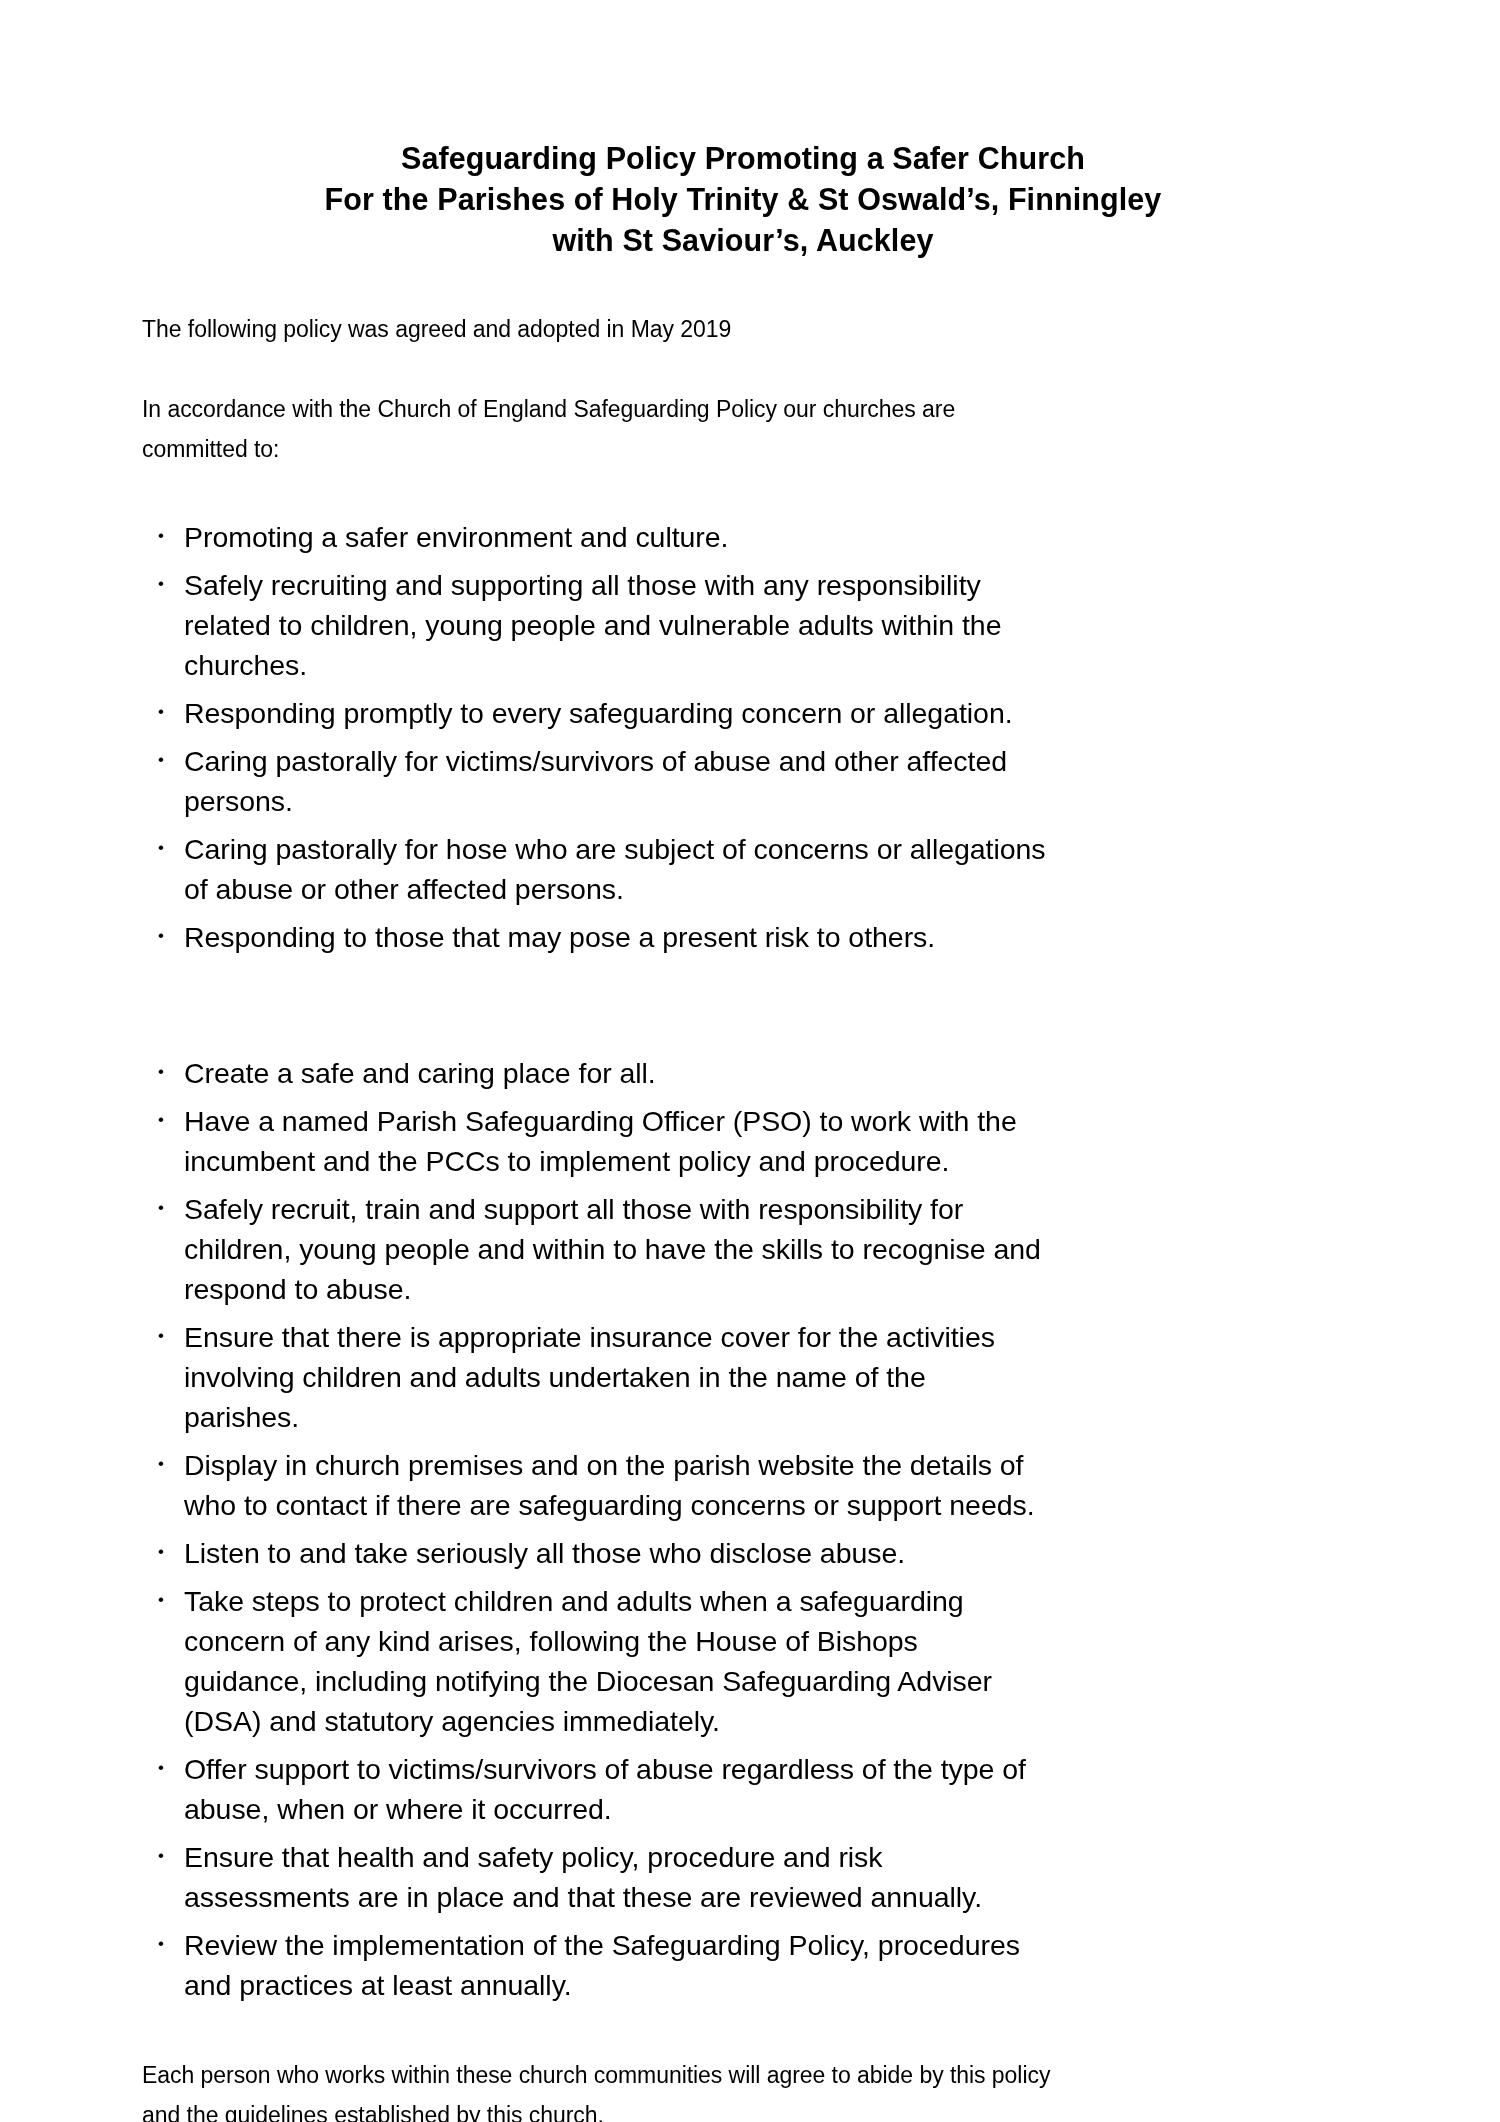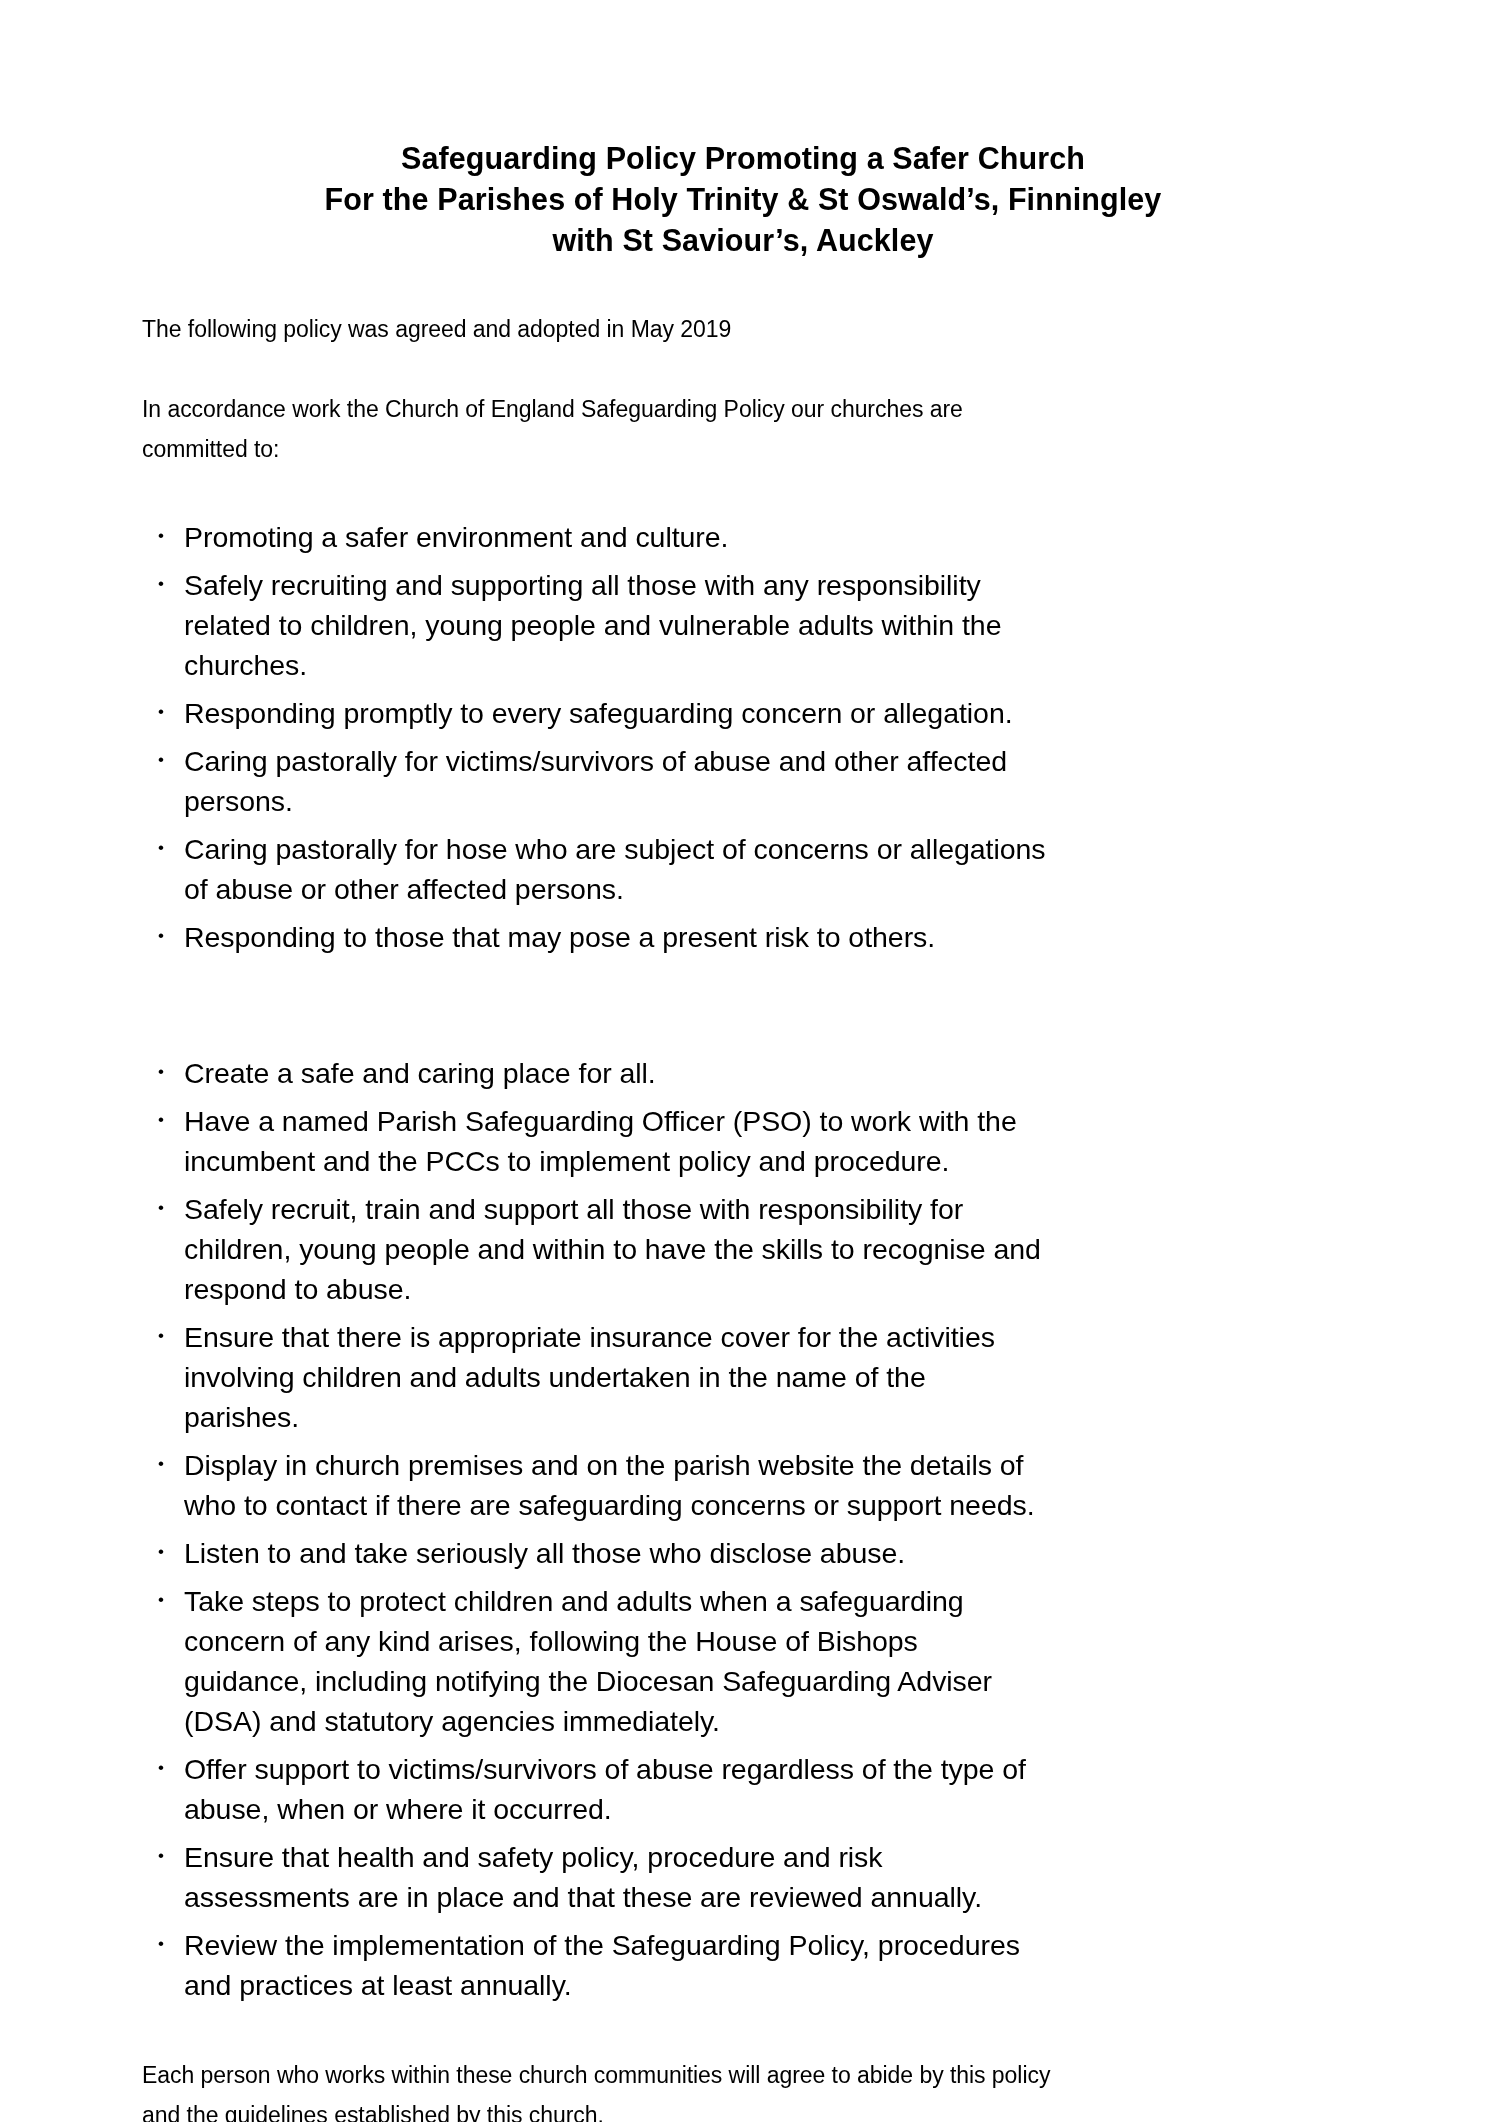--- a/index.html
+++ b/index.html
@@ -84,21 +84,21 @@
     <span class="t-line">For the Parishes of Holy Trinity &amp; St Oswald’s, Finningley</span>
     <span class="t-line">with St Saviour’s, Auckley</span>
   </h1>
 
   <div class="gap-sm"></div>
 
   <p class="para block">The following policy was agreed and adopted in May 2019</p>
 
   <div class="gap-md"></div>
 
-  <p class="para block">In accordance work the Church of England Safeguarding Policy our churches are committed to:</p>
+  <p class="para block">In accordance with the Church of England Safeguarding Policy our churches are committed to:</p>
 
   <div class="gap-md"></div>
 
   <ul class="bullets block-wide">
     <li>Promoting a safer environment and culture.</li>
     <li>Safely recruiting and supporting all those with any responsibility related to children, young people and vulnerable adults within the churches.</li>
     <li>Responding promptly to every safeguarding concern or allegation.</li>
     <li>Caring pastorally for victims/survivors of abuse and other affected persons.</li>
     <li>Caring pastorally for hose who are subject of concerns or allegations of abuse or other affected persons.</li>
     <li>Responding to those that may pose a present risk to others.</li>

